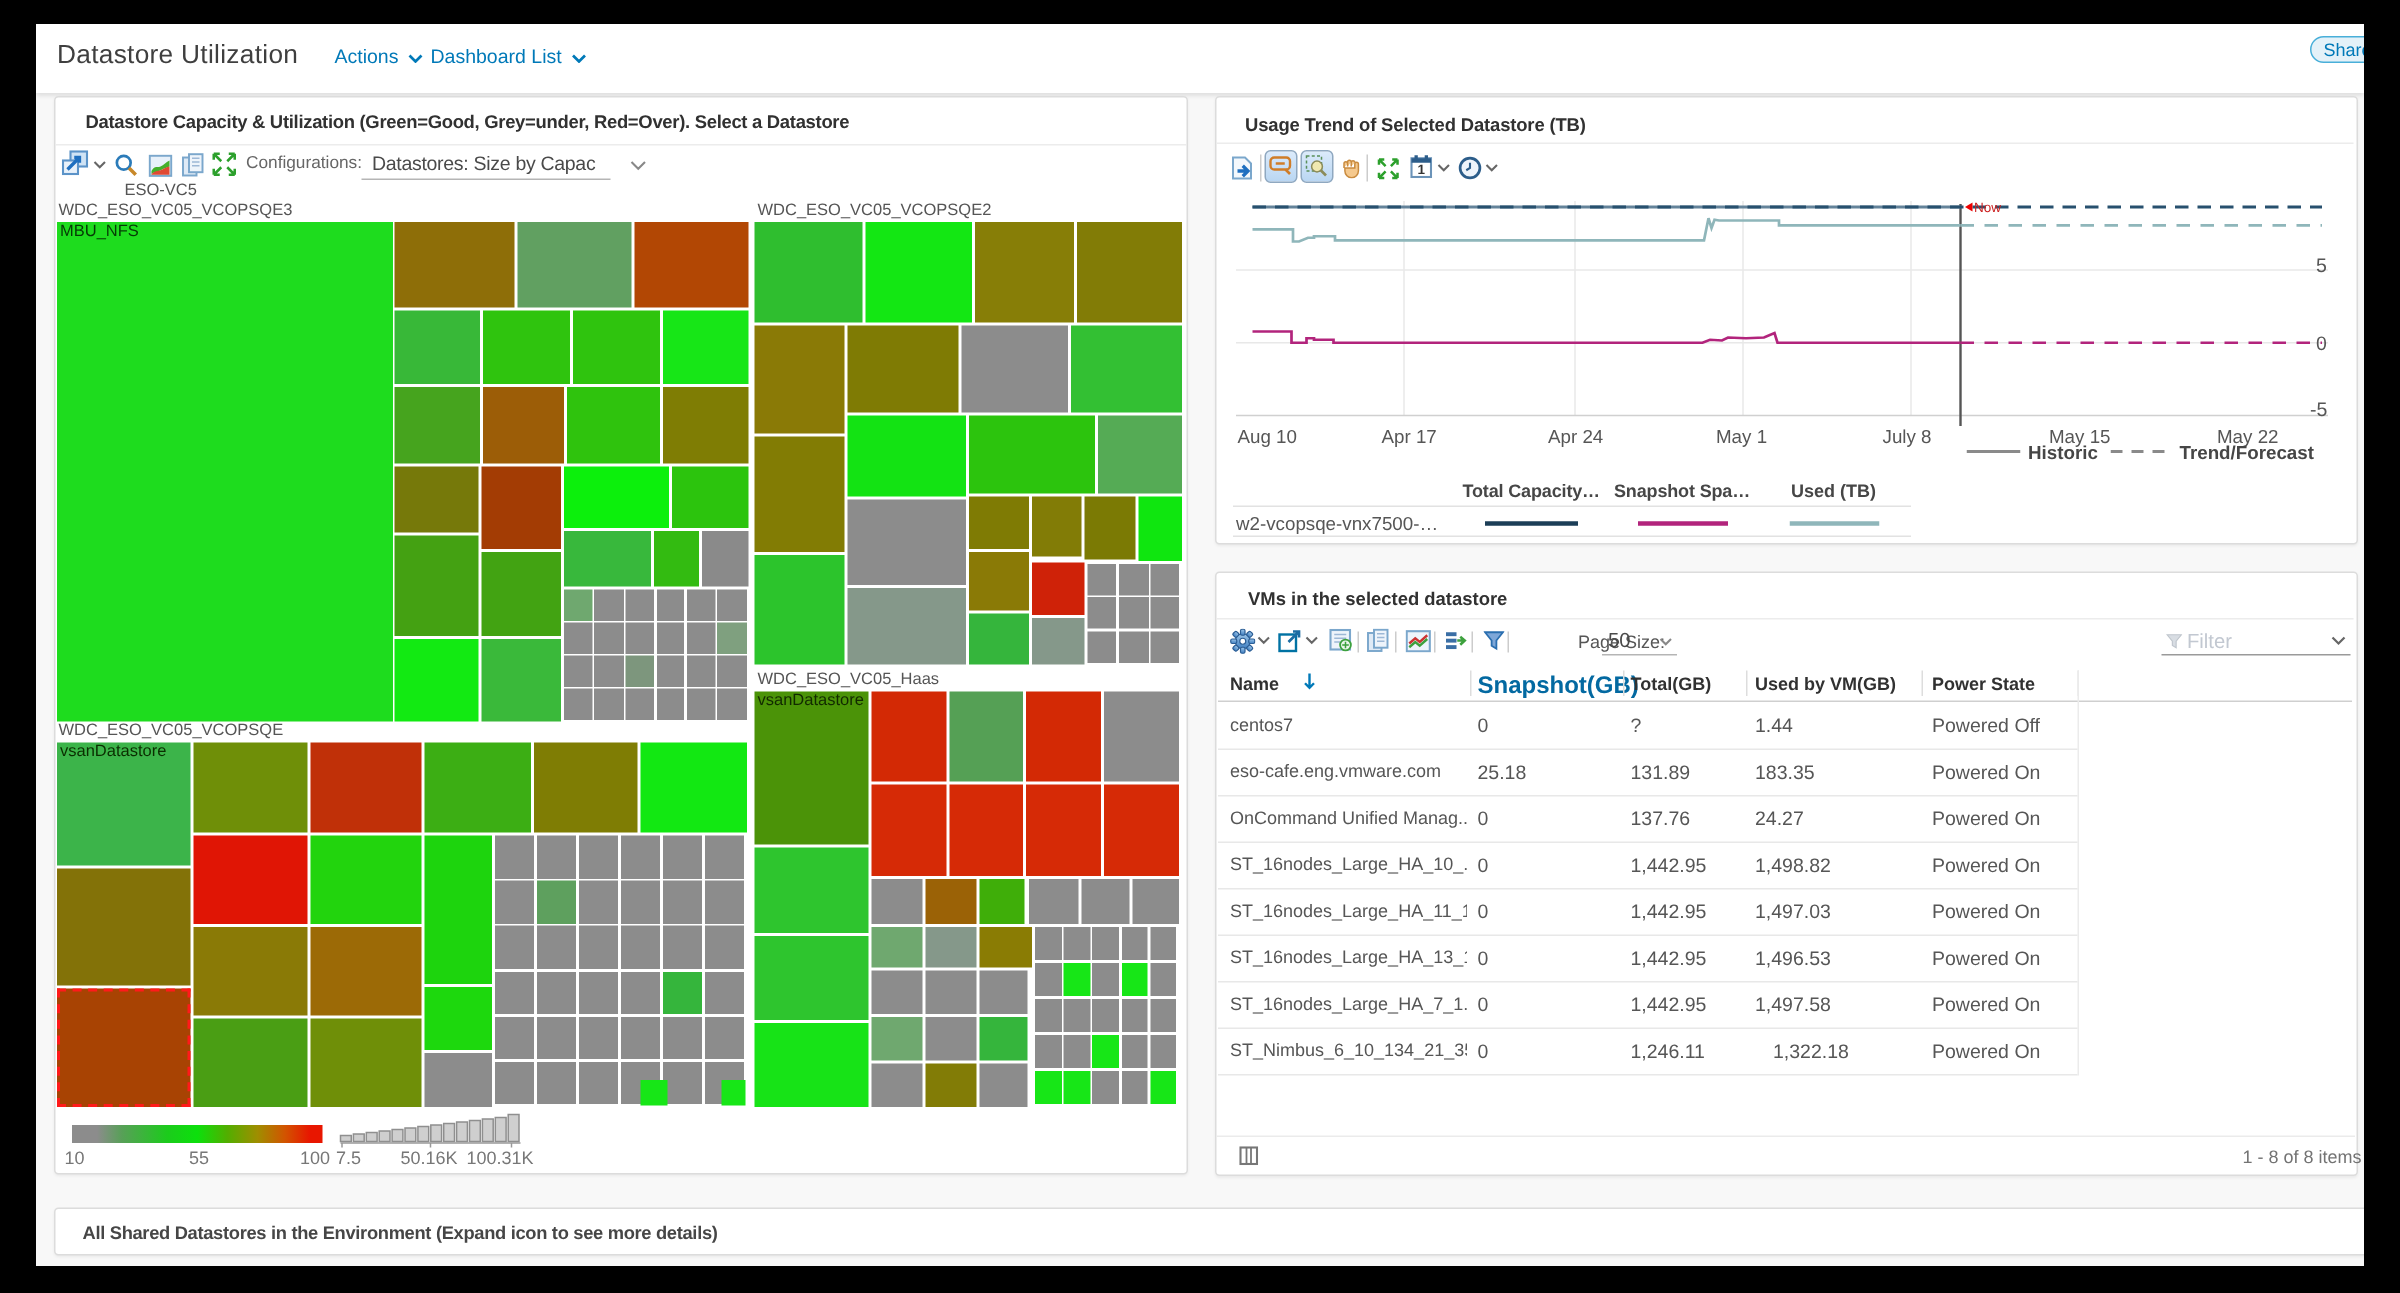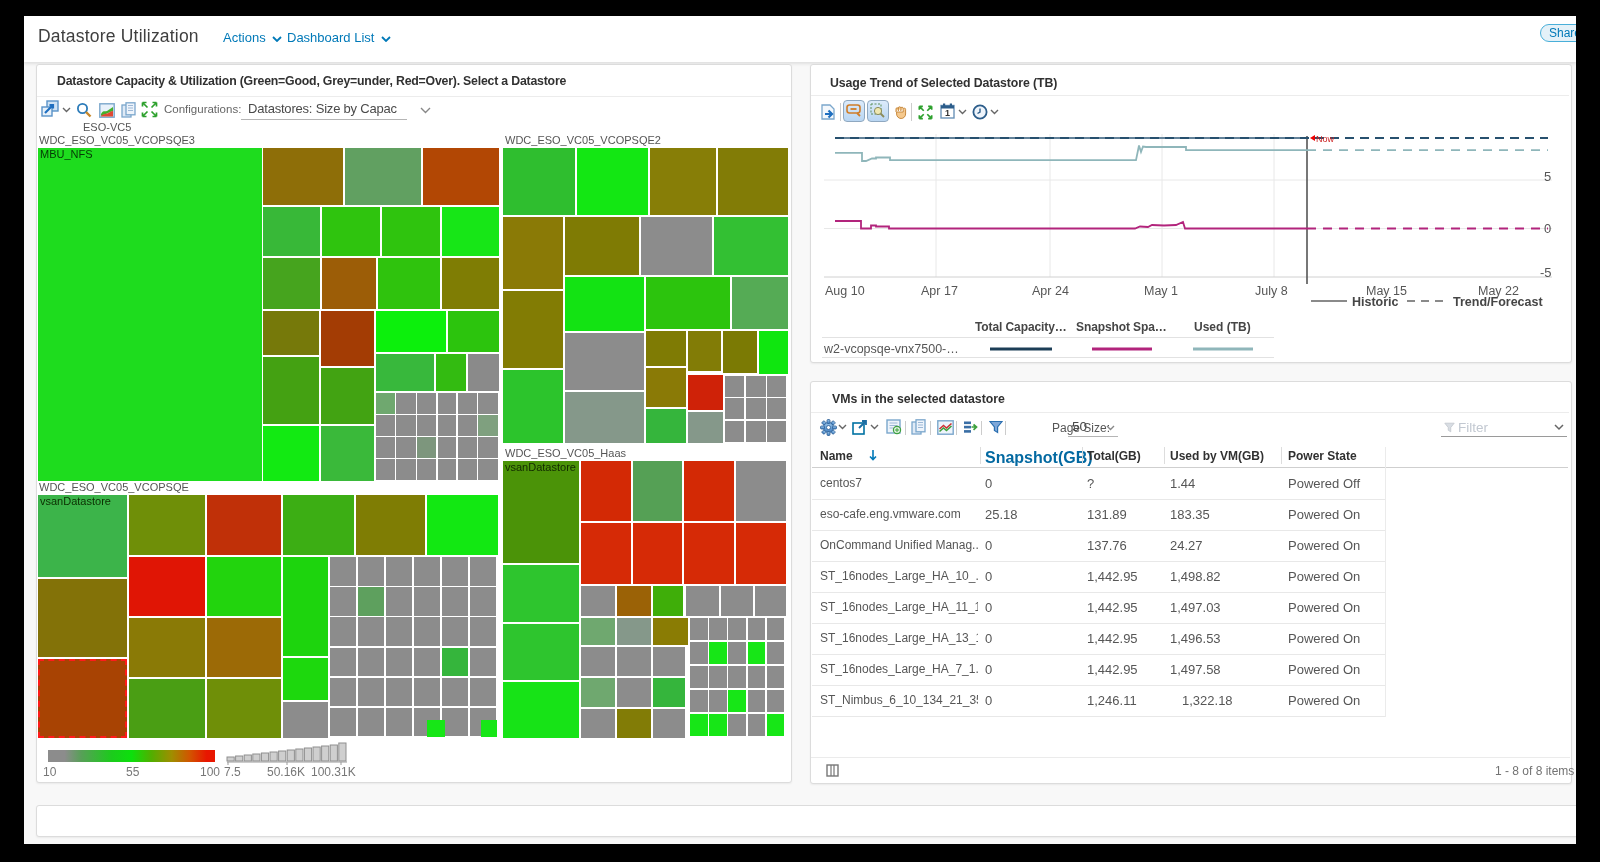--- a/index.html
+++ b/index.html
@@ -13,20 +13,21 @@
         <path d="M1 1 L5 5 L9 1" stroke="#0079b8" stroke-width="1.8" fill="none"></path>
       </svg></div>
 <div style="position:absolute;left:263px;top:14px;white-space:nowrap;font-size:13px;color:#0079b8;font-weight:500;">Dashboard List <svg width="10" height="6" style="margin-left:3px">
         <path d="M1 1 L5 5 L9 1" stroke="#0079b8" stroke-width="1.8" fill="none"></path>
       </svg></div>
 <div style="position:absolute;left:1516px;top:8px;width:60px;height:18px;border:1px solid #49afd9;border-radius:9px;background:#e4f1f8;color:#0079b8;font-size:12px;padding:1px 0 0 8px;">Shared</div>
 <div style="position:absolute;left:12px;top:48px;width:756px;height:719px;background:#fff;border:1px solid #dcdcdc;border-radius:3px;box-shadow:0 1px 2px rgba(0,0,0,.06);"></div>
 <div style="position:absolute;left:786px;top:48px;width:762px;height:299px;background:#fff;border:1px solid #dcdcdc;border-radius:3px;box-shadow:0 1px 2px rgba(0,0,0,.06);"></div>
 <div style="position:absolute;left:786px;top:365px;width:762px;height:403px;background:#fff;border:1px solid #dcdcdc;border-radius:3px;box-shadow:0 1px 2px rgba(0,0,0,.06);"></div>
 <div style="position:absolute;left:12px;top:789px;width:1560px;height:32px;background:#fff;border:1px solid #dcdcdc;border-radius:3px;box-shadow:0 1px 2px rgba(0,0,0,.06);"></div>
+<div style="position:absolute;left:31px;top:799px;white-space:nowrap;font-size:12.2px;font-weight:bold;color:#464646;letter-spacing:-.2px;">All Shared Datastores in the Environment (Expand icon to see more details)</div>
 <div style="position:absolute;left:33px;top:58px;white-space:nowrap;font-size:12.3px;font-weight:bold;color:#313131;letter-spacing:-.2px;">Datastore Capacity &amp; Utilization (Green=Good, Grey=under, Red=Over). Select a Datastore</div>
 <div style="position:absolute;left:13px;top:80px;width:754px;height:1px;background:#ececec;"></div>
 <svg width="19" height="18" style="position:absolute;left:17px;top:84px;" viewBox="0 0 19 18">
 <rect x="6" y="1" width="11" height="10" fill="#cfe3f5" stroke="#5b93c8" stroke-width="1.4"></rect>
 <rect x="1" y="7" width="10" height="9" fill="#e8f1fa" stroke="#5b93c8" stroke-width="1.4"></rect>
 <path d="M4 13 L12 5 M8.5 5 H12 V8.5" stroke="#1f6fc0" stroke-width="2.2" fill="none"></path>
     </svg>
 <svg width="9" height="6" style="position:absolute;left:38px;top:91px;">
       <path d="M1 1 L4.5 4.5 L8 1" stroke="#666" stroke-width="1.4" fill="none"></path>
     </svg>

